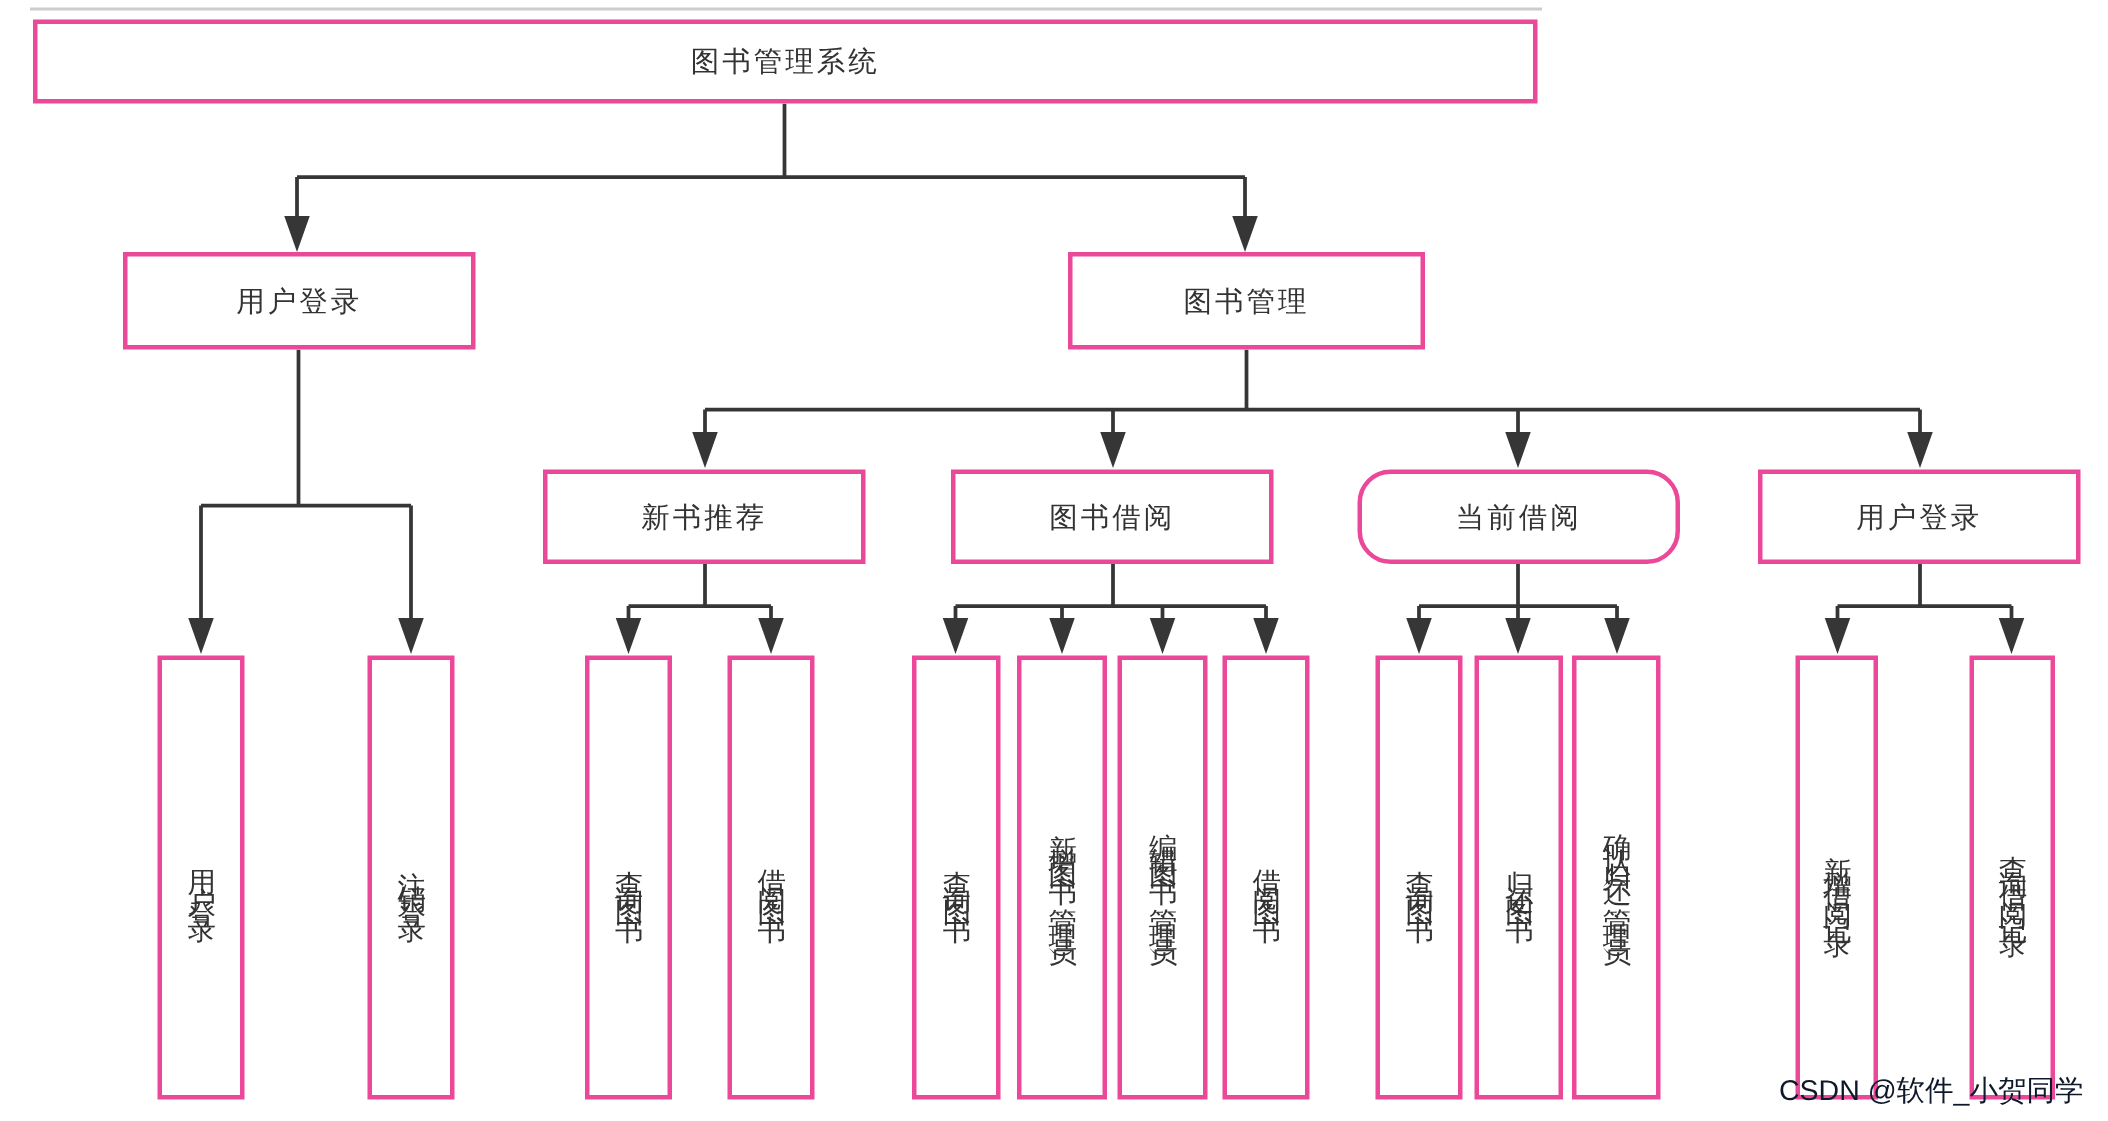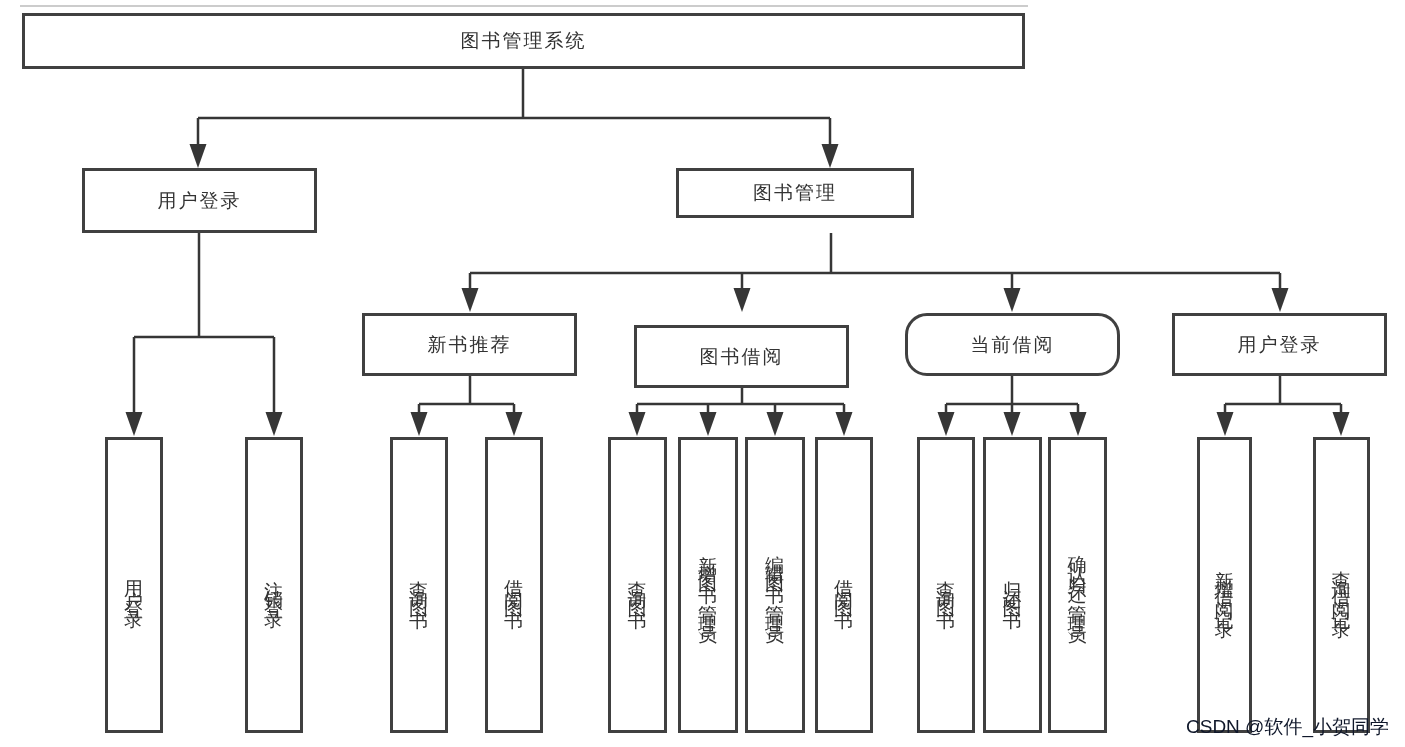--- a/index.html
+++ b/index.html
@@ -17,21 +17,21 @@
   }
   .wires {
     position: absolute;
     left: 0; top: 0;
     width: 1405px; height: 747px;
   }
   .box {
     position: absolute;
     box-sizing: border-box;
     background: #ffffff;
-    border: 3px solid #404040;
+    border: 3px solid #ec4899;
     display: flex;
     align-items: center;
     justify-content: center;
     color: #333333;
     font-size: 19px;
     letter-spacing: 2px;
     white-space: nowrap;
     text-align: center;
   }
   .vbox {
@@ -120,24 +120,24 @@
       <path d="M1003.5 412 L1020.5 412 L1012 436 Z"></path>
       <path d="M1069.5 412 L1086.5 412 L1078 436 Z"></path>
       <path d="M1216.5 412 L1233.5 412 L1225 436 Z"></path>
       <path d="M1332.5 412 L1349.5 412 L1341 436 Z"></path>
     </g>
   </svg>
 
   <div class="box" style="left:22px; top:13px; width:1003px; height:56px;">图书管理系统</div>
 
   <div class="box" style="left:82px; top:168px; width:235px; height:65px;">用户登录</div>
-  <div class="box" style="left:676px; top:168px; width:238px; height:50px;">图书管理</div>
+  <div class="box" style="left:712px; top:168px; width:238px; height:65px;">图书管理</div>
 
   <div class="box" style="left:362px; top:313px; width:215px; height:63px;">新书推荐</div>
-  <div class="box" style="left:634px; top:313px; width:215px; height:63px;margin-top:12px;">图书借阅</div>
+  <div class="box" style="left:634px; top:313px; width:215px; height:63px;">图书借阅</div>
   <div class="box" style="left:905px; top:313px; width:215px; height:63px;border-radius:22px;">当前借阅</div>
   <div class="box" style="left:1172px; top:313px; width:215px; height:63px;">用户登录</div>
 
   <div class="box vbox" style="left:105px; top:437px; width:58px; height:296px;">用户登录</div>
   <div class="box vbox" style="left:245px; top:437px; width:58px; height:296px;">注销登录</div>
 
   <div class="box vbox" style="left:390px; top:437px; width:58px; height:296px;">查询图书</div>
   <div class="box vbox" style="left:485px; top:437px; width:58px; height:296px;">借阅图书</div>
 
   <div class="box vbox" style="left:608px; top:437px; width:59px; height:296px;">查询图书</div>

